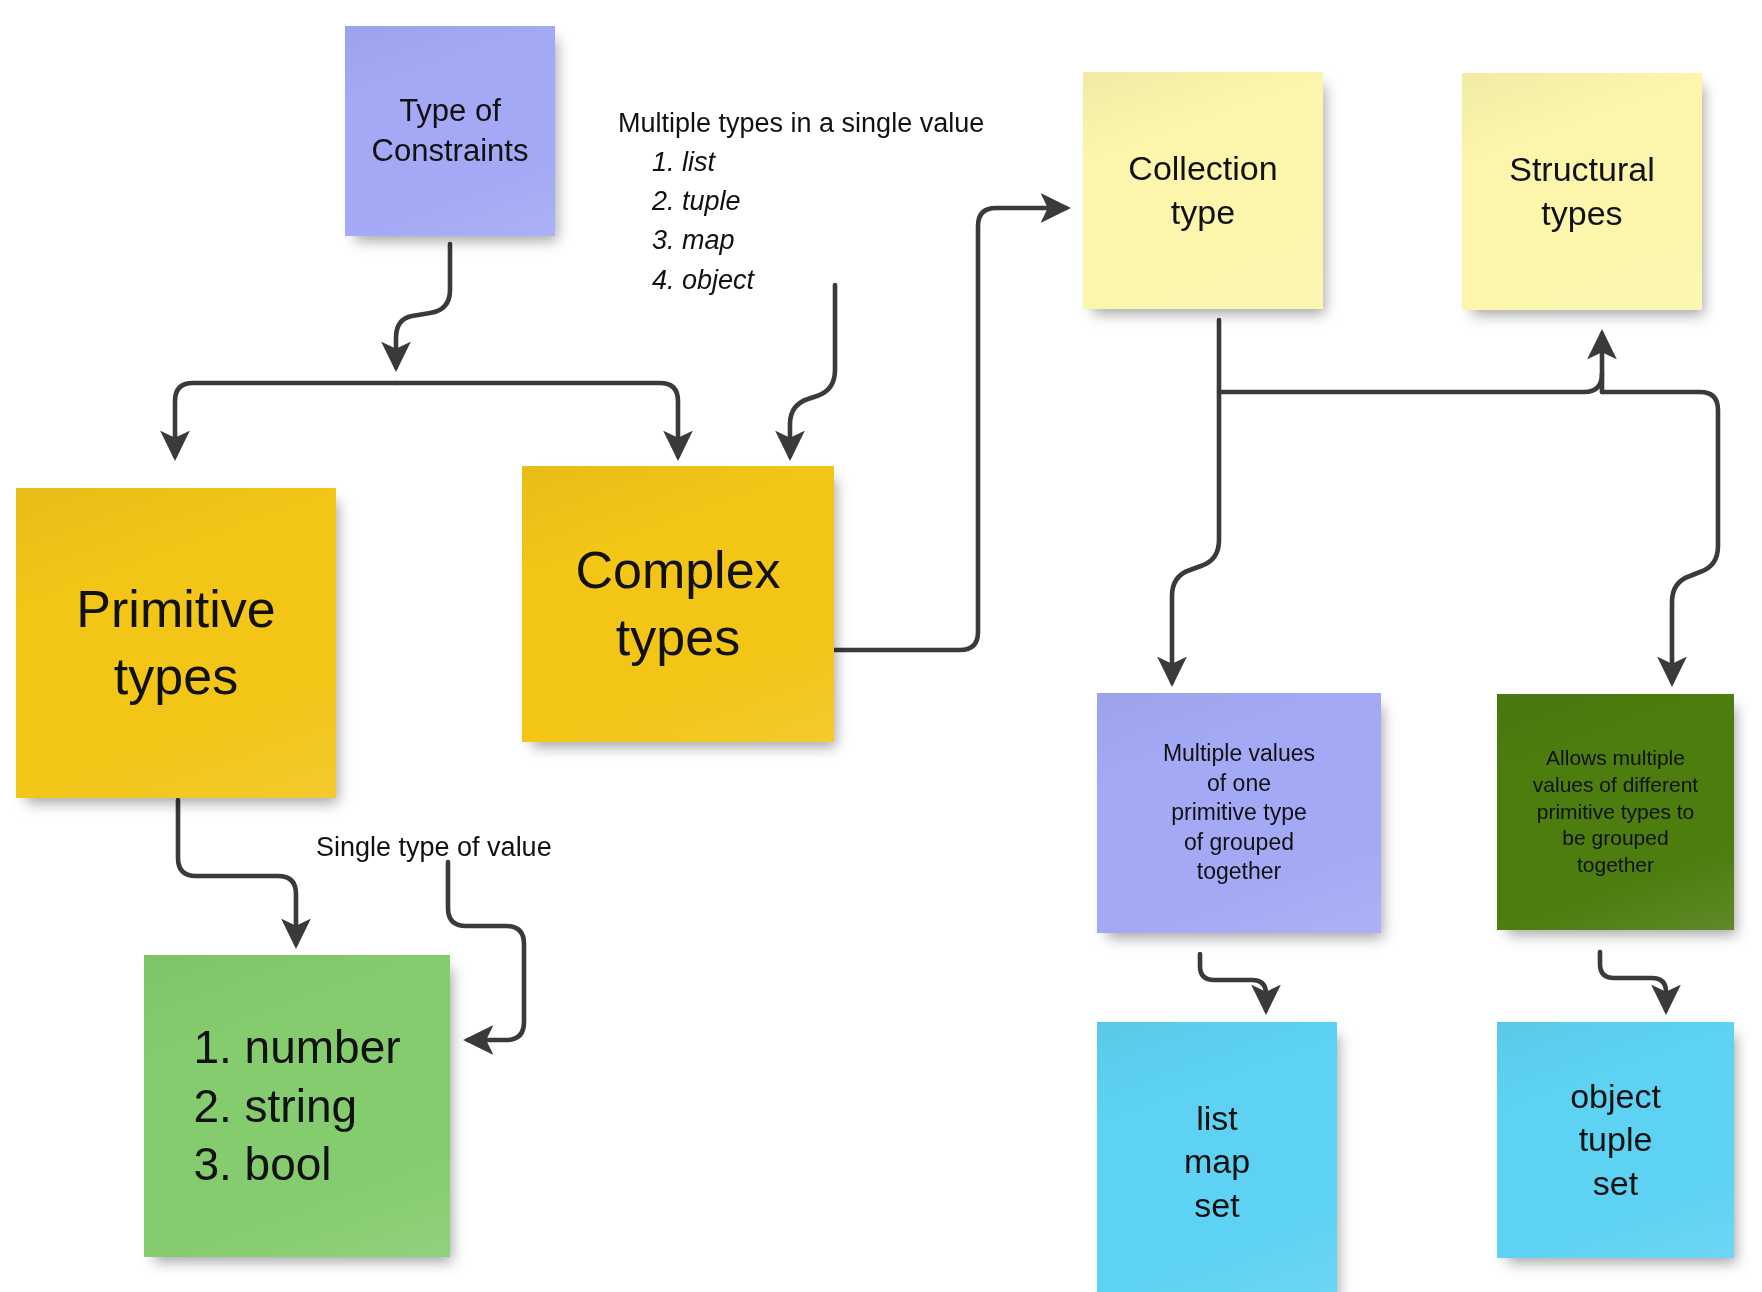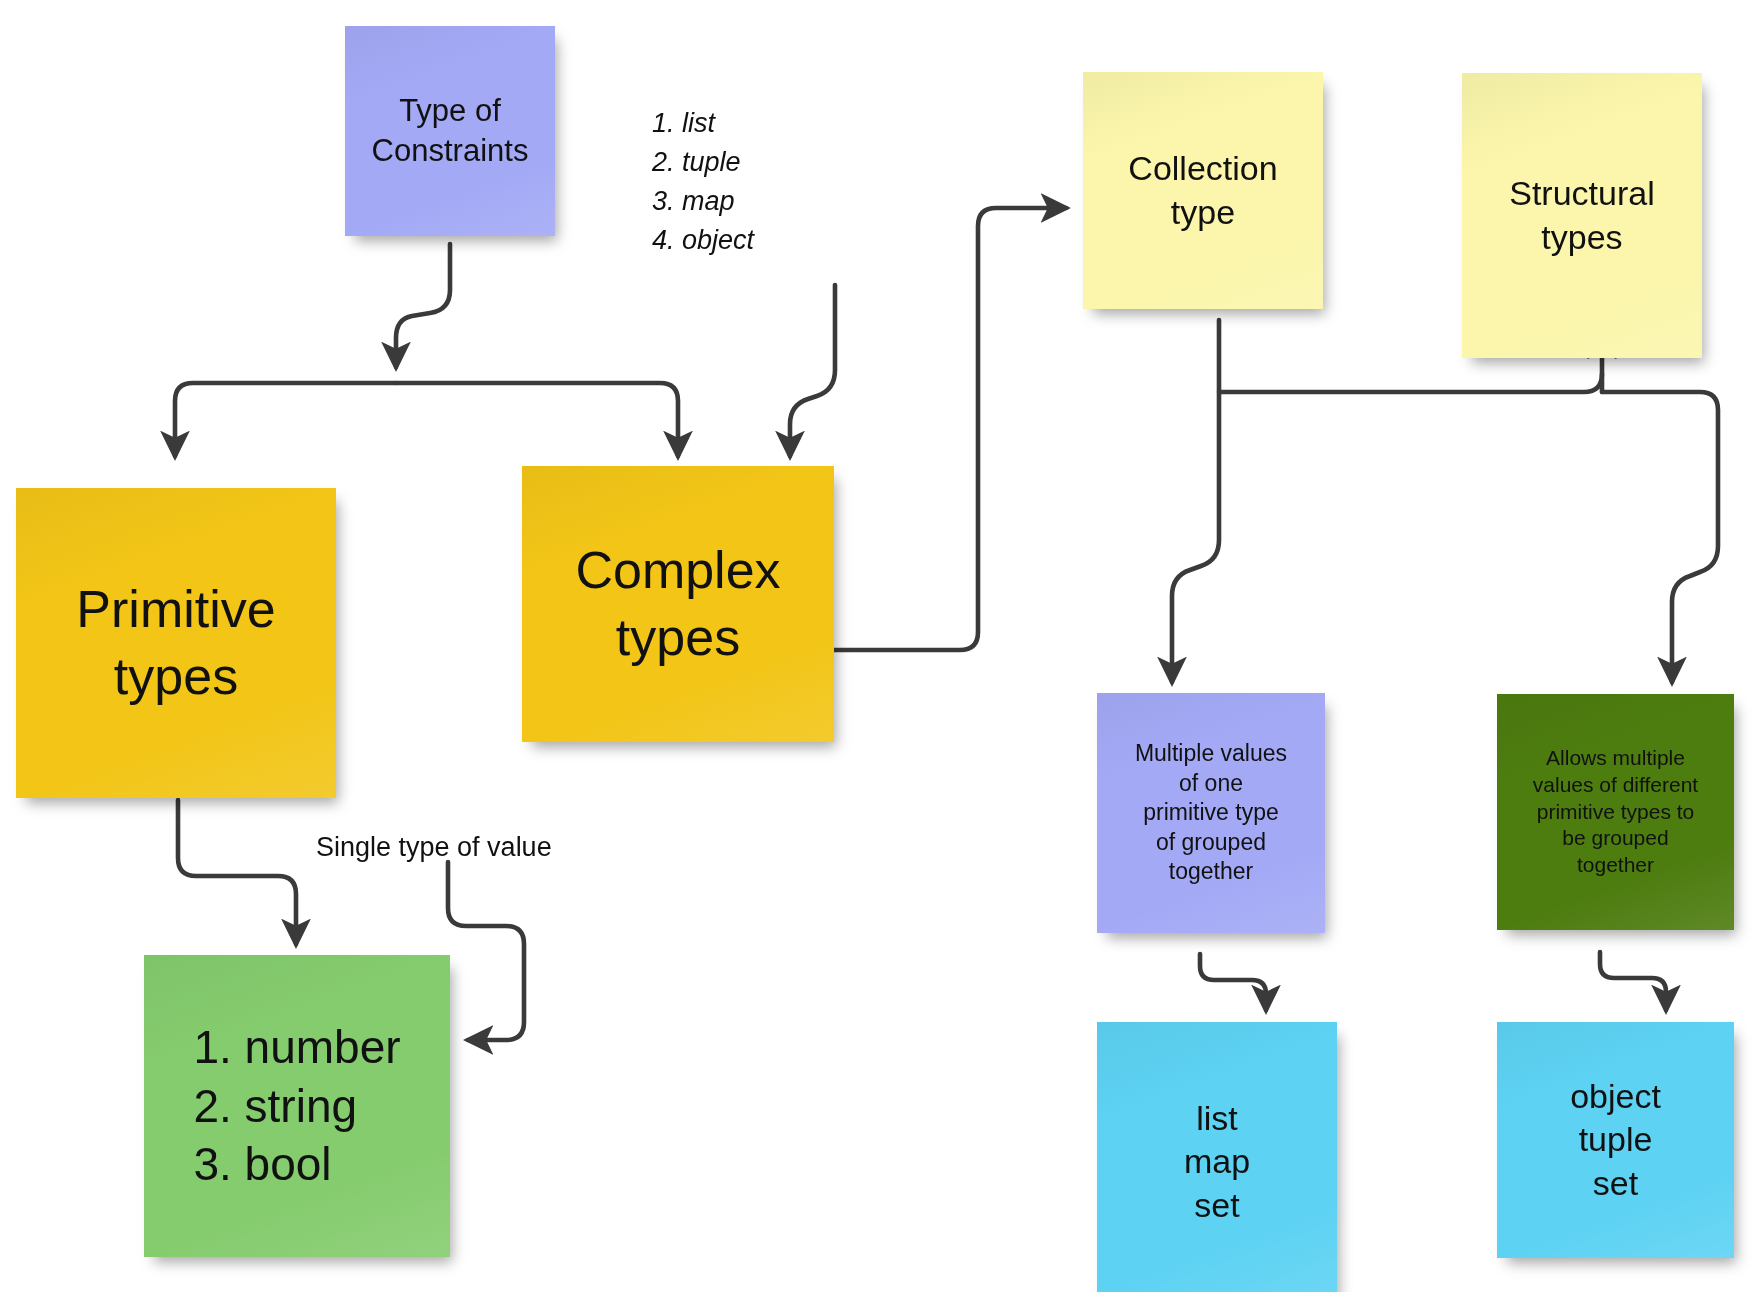--- a/index.html
+++ b/index.html
@@ -48,25 +48,25 @@
   #note-primitive-list{
     left:144px;top:955px;width:306px;height:302px;
     background:#85cc6e;font-size:46px;
   }
   #note-primitive-list span{text-align:left;}
   #note-collection-type{
     left:1083px;top:72px;width:240px;height:237px;
     background:#fbf6ab;font-size:34px;justify-content:center;
   }
   #note-structural-types{
-    left:1462px;top:73px;width:240px;height:285px;
+    left:1462px;top:73px;width:240px;height:237px;
     background:#fbf6ab;font-size:34px;
   }
   #note-collection-desc{
-    left:1097px;top:693px;width:228px;height:240px;
+    left:1097px;top:693px;width:284px;height:240px;
     background:#a3a9f5;font-size:23px;
   }
   #note-structural-desc{
     left:1497px;top:694px;width:237px;height:236px;
     background:#4d7c0f;font-size:21px;
   }
   #note-collection-examples{
     left:1097px;top:1022px;width:240px;height:280px;
     background:#5dd2f3;font-size:34px;
   }
@@ -174,20 +174,21 @@
 set</span>
 </div>
 
 <div class="note" id="note-structural-examples">
   <span>object
 tuple
 set</span>
 </div>
 
 <div class="free-text" id="text-multiple-types">
+  <span class="tt-head">Multiple types in a single value</span>
   <ol>
     <li>1. list</li>
     <li>2. tuple</li>
     <li>3. map</li>
     <li>4. object</li>
   </ol>
 </div>
 
 <div class="free-text" id="text-single-type">Single type of value</div>
 

